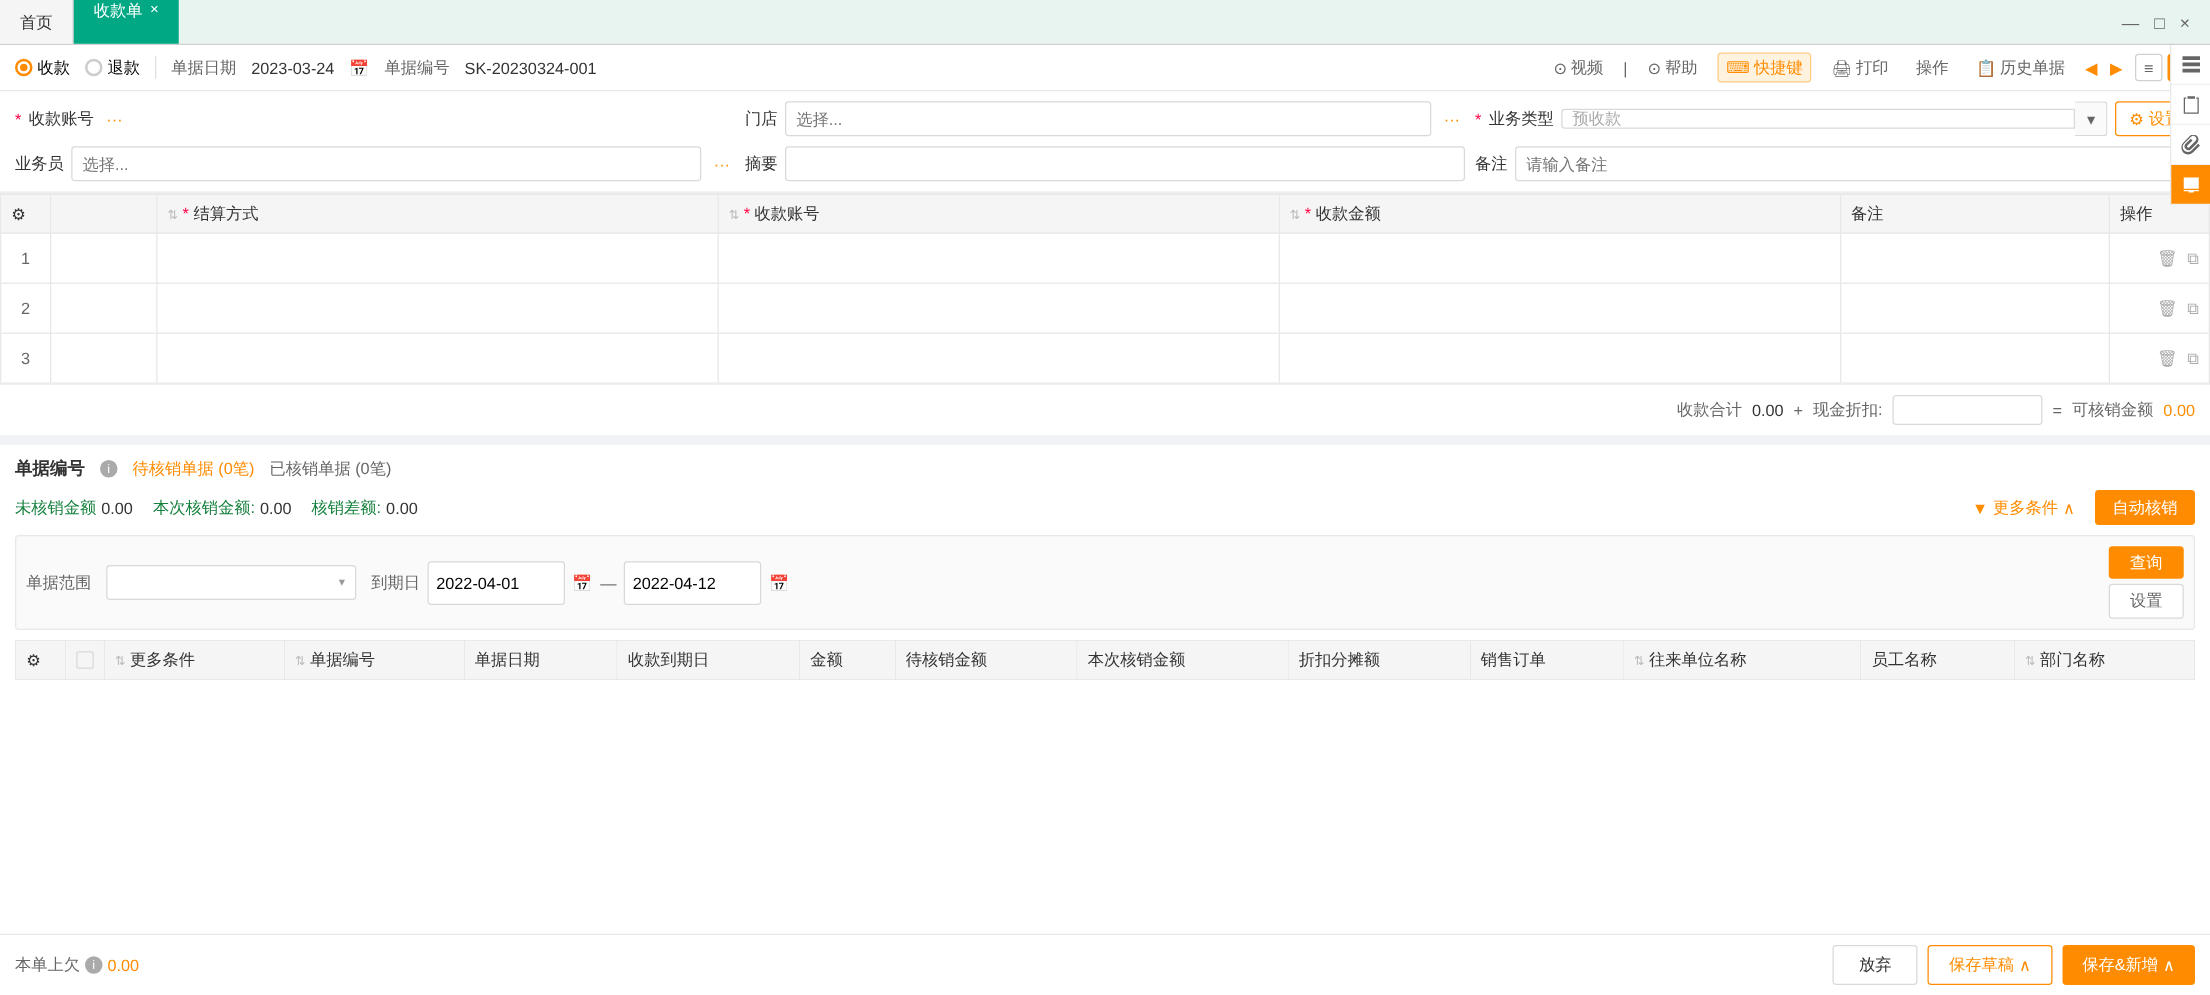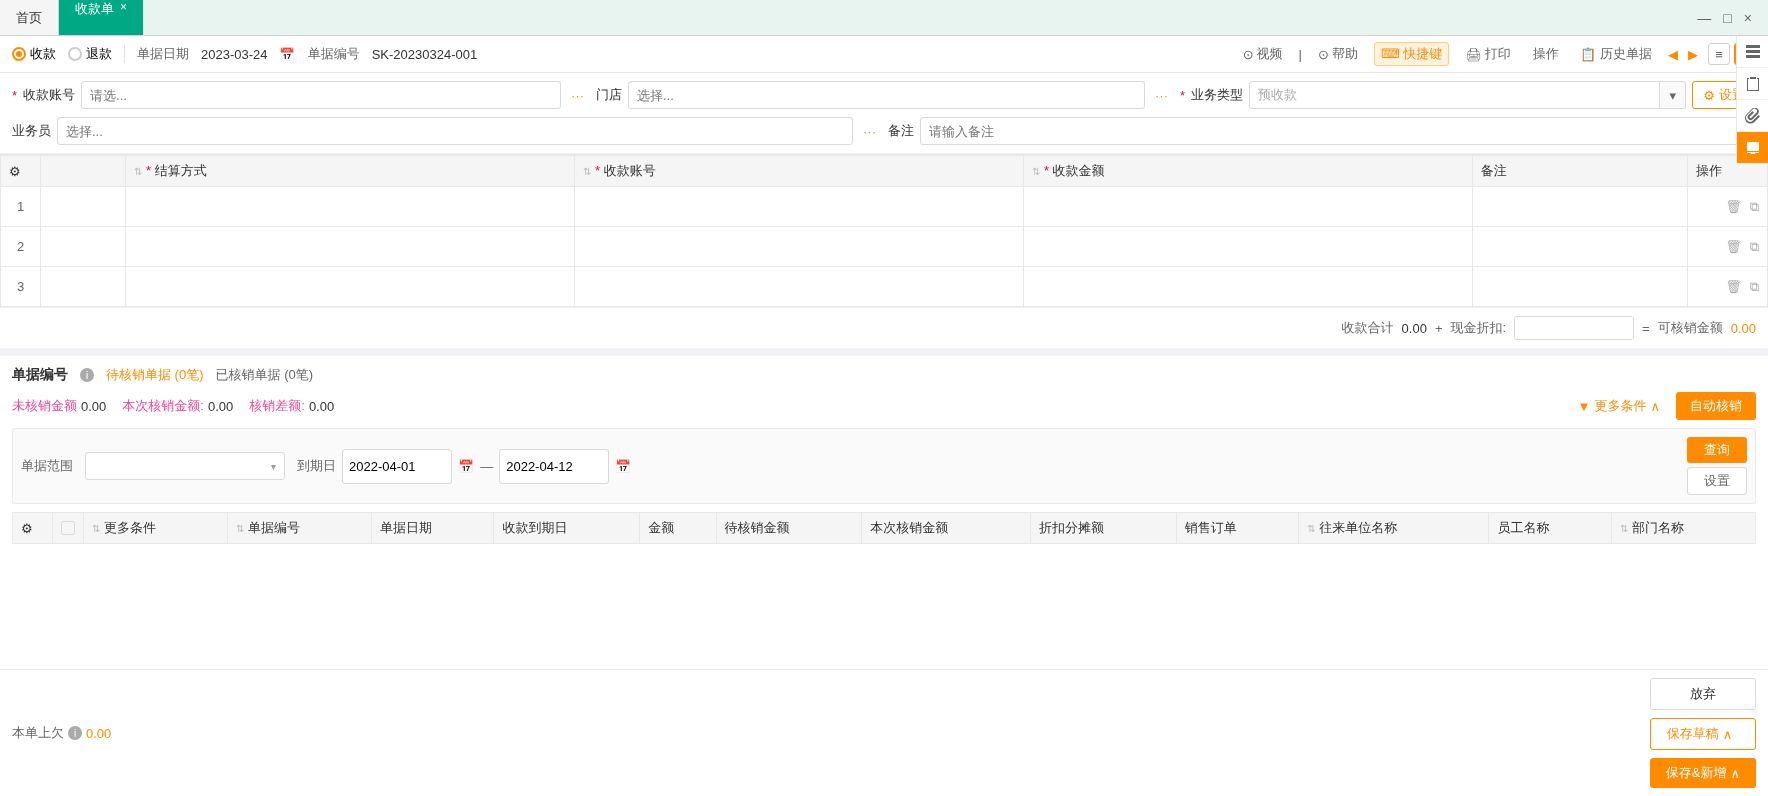--- a/index.html
+++ b/index.html
@@ -125,21 +125,21 @@
       outline: none;
       background: #fff;
     }
     .more-btn { color: #ff8c00; cursor: pointer; padding: 2px 4px; }
     .select-field {
       display: flex; align-items: center; gap: 0;
       flex: 1;
       position: relative;
     }
     .select-input {
-      flex: 1; height: 28px;
+      flex: 1; height: 16px;
       border: 1px solid #d9d9d9; border-radius: 3px 0 0 3px;
       padding: 0 8px; color: #aaa; outline: none; background: #fff;
     }
     .select-arrow {
       height: 28px; width: 26px;
       border: 1px solid #d9d9d9; border-left: none;
       border-radius: 0 3px 3px 0;
       display: flex; align-items: center; justify-content: center;
       cursor: pointer; background: #fafafa; color: #666;
     }
@@ -227,21 +227,21 @@
     }
     .tab-link {
       color: #ff8c00; cursor: pointer; text-decoration: none;
     }
     .tab-link-count { color: #ff8c00; }
     .stats-row {
       display: flex; align-items: center; gap: 16px;
       margin-bottom: 8px;
     }
     .stat-item { display: flex; align-items: center; gap: 4px; }
-    .stat-label { color: #ec4899; }
+    .stat-label { color: #15803d; }
     .stat-value { color: #333; }
     .more-filter {
       margin-left: auto;
       display: flex; align-items: center; gap: 4px;
       color: #ff8c00; cursor: pointer;
     }
     .auto-btn {
       padding: 5px 14px;
       background: #ff8c00;
       color: #fff;
@@ -327,21 +327,21 @@
       gap: 8px;
     }
     .footer-stat { display: flex; align-items: center; gap: 4px; color: #666; }
     .footer-info-icon {
       width: 14px; height: 14px; border-radius: 50%;
       background: #aaa; color: #fff;
       display: flex; align-items: center; justify-content: center;
       font-size: 10px;
     }
     .footer-value { color: #ff8c00; }
-    .footer-actions { margin-left: auto; display: flex; gap: 8px; flex-direction: column; }
+    .footer-actions { margin-left: auto; display: flex; gap: 8px; }
     .btn-discard {
       padding: 6px 20px;
       background: #fff; color: #333;
       border: 1px solid #d9d9d9; border-radius: 3px;
       cursor: pointer;
     }
     .btn-save-draft {
       padding: 6px 16px;
       background: #fff; color: #ff8c00;
       border: 1px solid #ff8c00; border-radius: 3px;
@@ -442,21 +442,20 @@
       </div>
     </div>
   </div>
 
   <div class="form-section">
     <div class="form-row">
 
       <div class="form-field" style="flex: 2;">
         <span class="field-required">*</span>
         <span class="field-name">收款账号</span>
-        <input class="field-input" type="text" placeholder="请选..." style="">
         <span class="more-btn">···</span>
       </div>
 
       <div class="form-field" style="flex: 2;">
         <span class="field-name">门店</span>
         <input class="field-input" type="text" placeholder="选择..." style="">
         <span class="more-btn">···</span>
       </div>
 
       <div class="form-field" style="flex: 2;">
@@ -474,20 +473,24 @@
     </div>
 
     <div class="form-row">
 
       <div class="form-field" style="flex: 2;">
         <span class="field-name">业务员</span>
         <input class="field-input" type="text" placeholder="选择..." style="">
         <span class="more-btn">···</span>
       </div>
 
+      <div class="form-field" style="flex: 2;">
+        <span class="field-name">摘要</span>
+        <input class="field-input" type="text" placeholder="" style="">
+      </div>
 
       <div class="form-field" style="flex: 2;">
         <span class="field-name">备注</span>
         <input class="field-input" type="text" placeholder="请输入备注" style="">
       </div>
     </div>
   </div>
 
   <div class="table-section">
     <table class="data-table">

